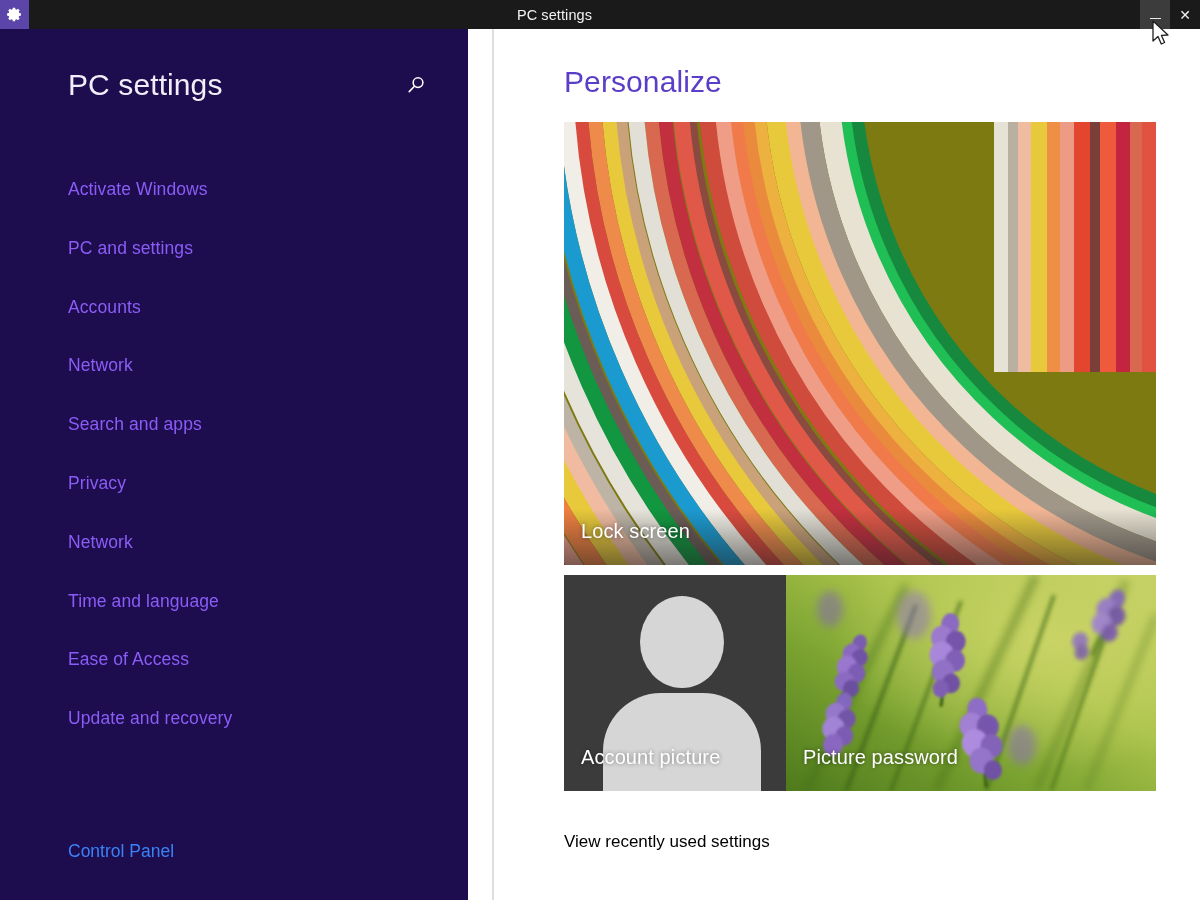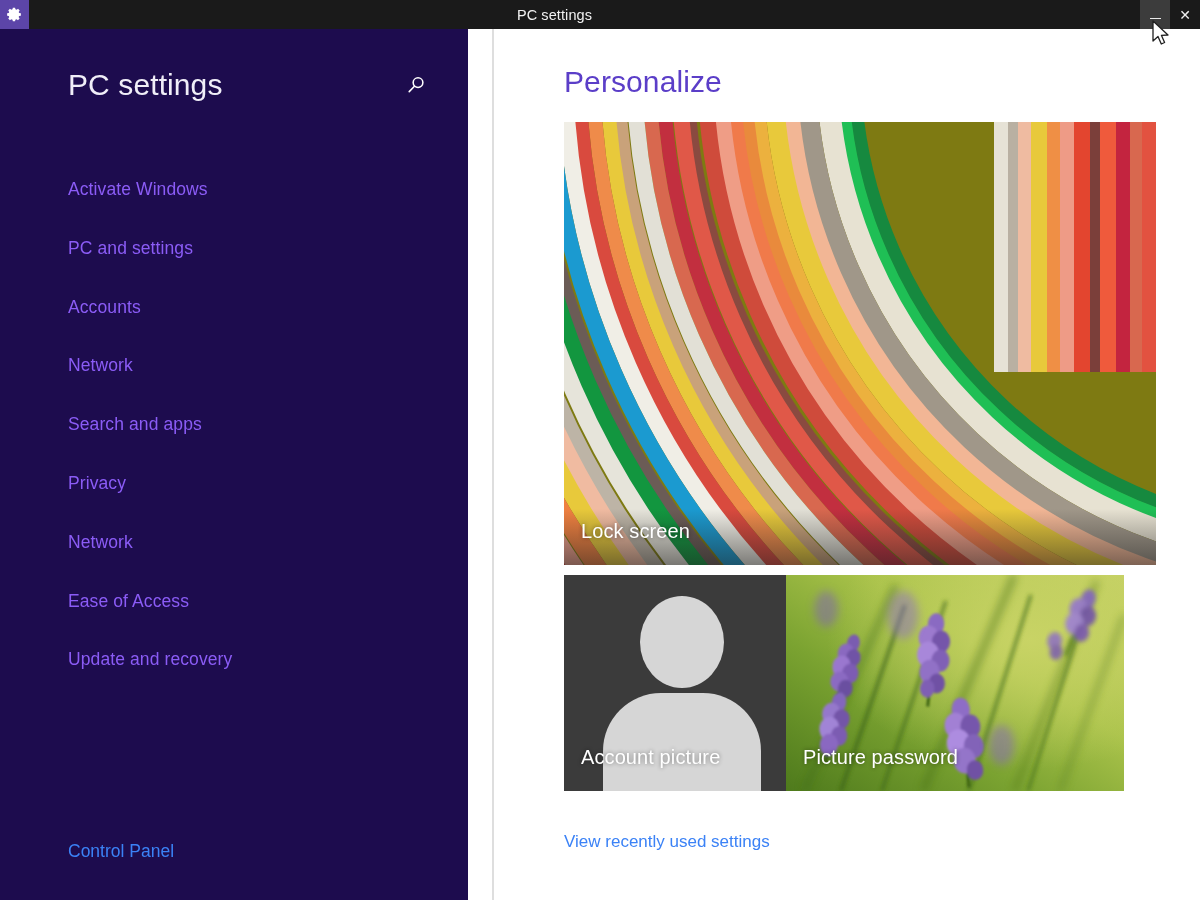--- a/index.html
+++ b/index.html
@@ -247,33 +247,33 @@
     width: 158px;
     height: 98px;
     background: #d6d6d6;
     border-radius: 58px 58px 0 0;
   }
 
   
   #tile-picpass {
     left: 292px;
     top: 546px;
-    width: 338px;
+    width: 370px;
     height: 216px;
     background: #8fae3c;
     text-align: center;
   }
   .lav { position: absolute; inset: 0; }
   .lav svg { display: block; width: 100%; height: 100%; }
 
   .recent-link {
     position: absolute;
     top: 803px;
     left: 70px;
-    color: #3b82f6;
+    color: #000000;
     font-size: 17px;
     font-weight: 400;
     cursor: pointer;
     text-align: right;
   }
 
   
   .cursor {
     position: absolute;
     left: 1152px;
@@ -335,20 +335,23 @@
           <span>Network</span>
         </li>
       <li class="nav-item">
           <span>Search and apps</span>
         </li>
       <li class="nav-item">
           <span>Privacy</span>
         </li>
       <li class="nav-item">
           <span>Network</span>
+        </li>
+      <li class="nav-item">
+          <span>Time and language</span>
         </li>
       <li class="nav-item">
           <span>Ease of Access</span>
         </li>
       <li class="nav-item">
           <span>Update and recovery</span>
         </li>
     </ul>
 
     <div class="control-panel-link">Control Panel</div>

